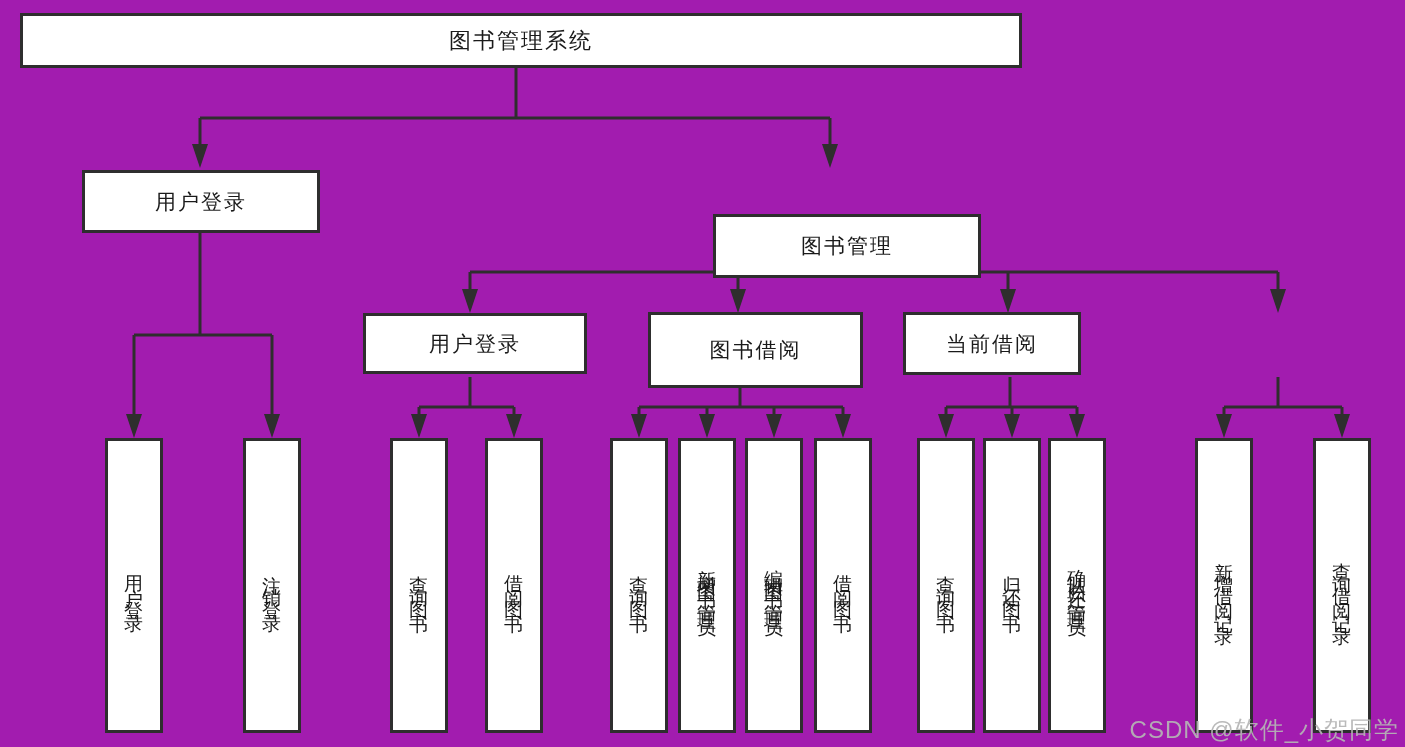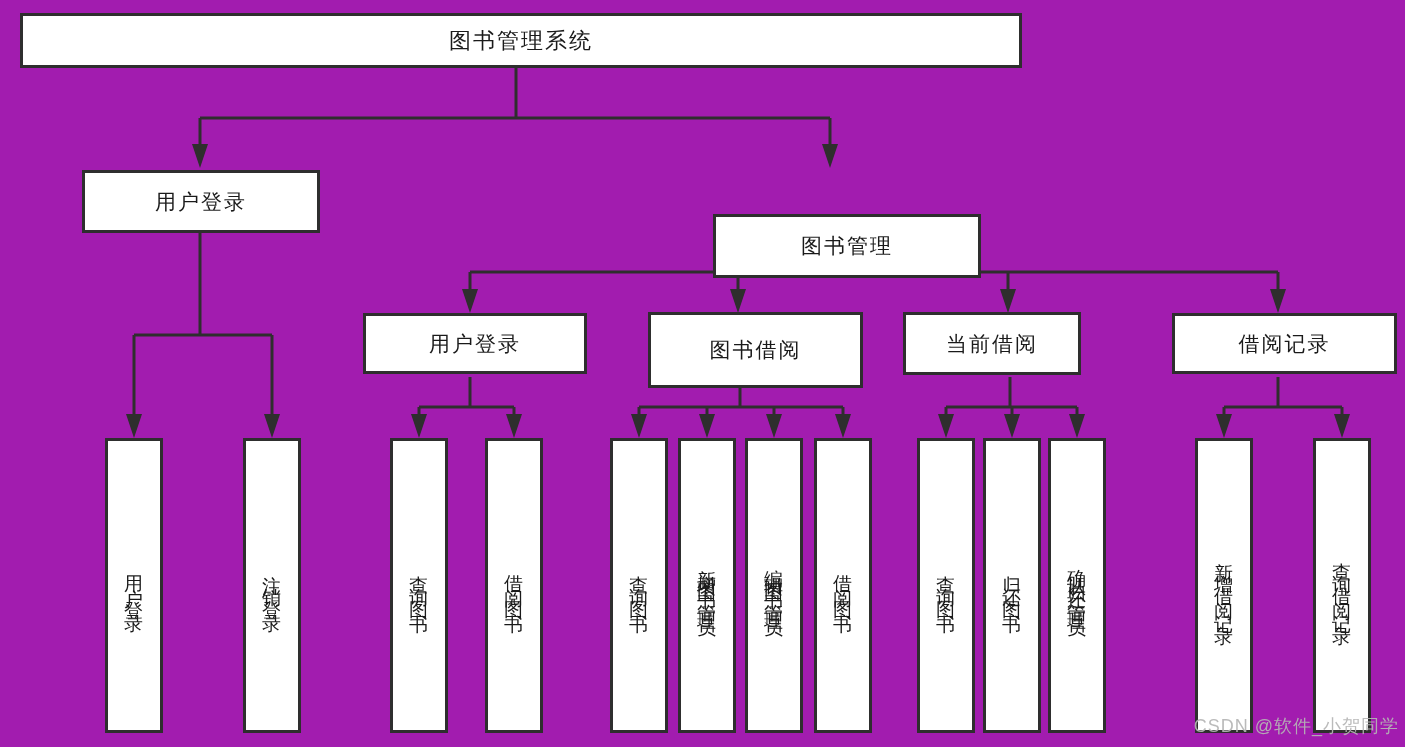--- a/index.html
+++ b/index.html
@@ -50,21 +50,21 @@
     letter-spacing: 13px;
     line-height: 1;
   }
   .vnode.dense {
     letter-spacing: 7px;
   }
   .watermark {
     position: absolute;
     right: 6px;
     top: 714px;
-    font-size: 18px;
+    font-size: 24px;
     letter-spacing: 1px;
     color: #b5b5b5;
     opacity: 0.92;
     z-index: 5;
     white-space: nowrap;
   }
 </style>
 </head>
 <body>
 
@@ -104,21 +104,20 @@
   </svg>
 
   <div class="node hnode" style="left:20px; top:13px; width:1002px; height:55px; font-size:22px;">图书管理系统</div>
 
   <div class="node hnode" style="left:82px; top:170px; width:238px; height:63px;">用户登录</div>
   <div class="node hnode" style="left:713px; top:169px; width:268px; height:64px;margin-top:45px;">图书管理</div>
 
   <div class="node hnode" style="left:363px; top:313px; width:224px; height:61px;">用户登录</div>
   <div class="node hnode" style="left:648px; top:312px; width:215px; height:76px;">图书借阅</div>
   <div class="node hnode" style="left:903px; top:312px; width:178px; height:63px;">当前借阅</div>
-  <div class="node hnode" style="left:1172px; top:313px; width:225px; height:61px;">借阅记录</div>
 
   <div class="node vnode" style="left:105px;">用户登录</div>
   <div class="node vnode" style="left:243px;">注销登录</div>
 
   <div class="node vnode" style="left:390px;">查询图书</div>
   <div class="node vnode" style="left:485px;">借阅图书</div>
 
   <div class="node vnode" style="left:610px;">查询图书</div>
   <div class="node vnode dense" style="left:678px;">新增图书（管理员）</div>
   <div class="node vnode dense" style="left:745px;">编辑图书（管理员）</div>

